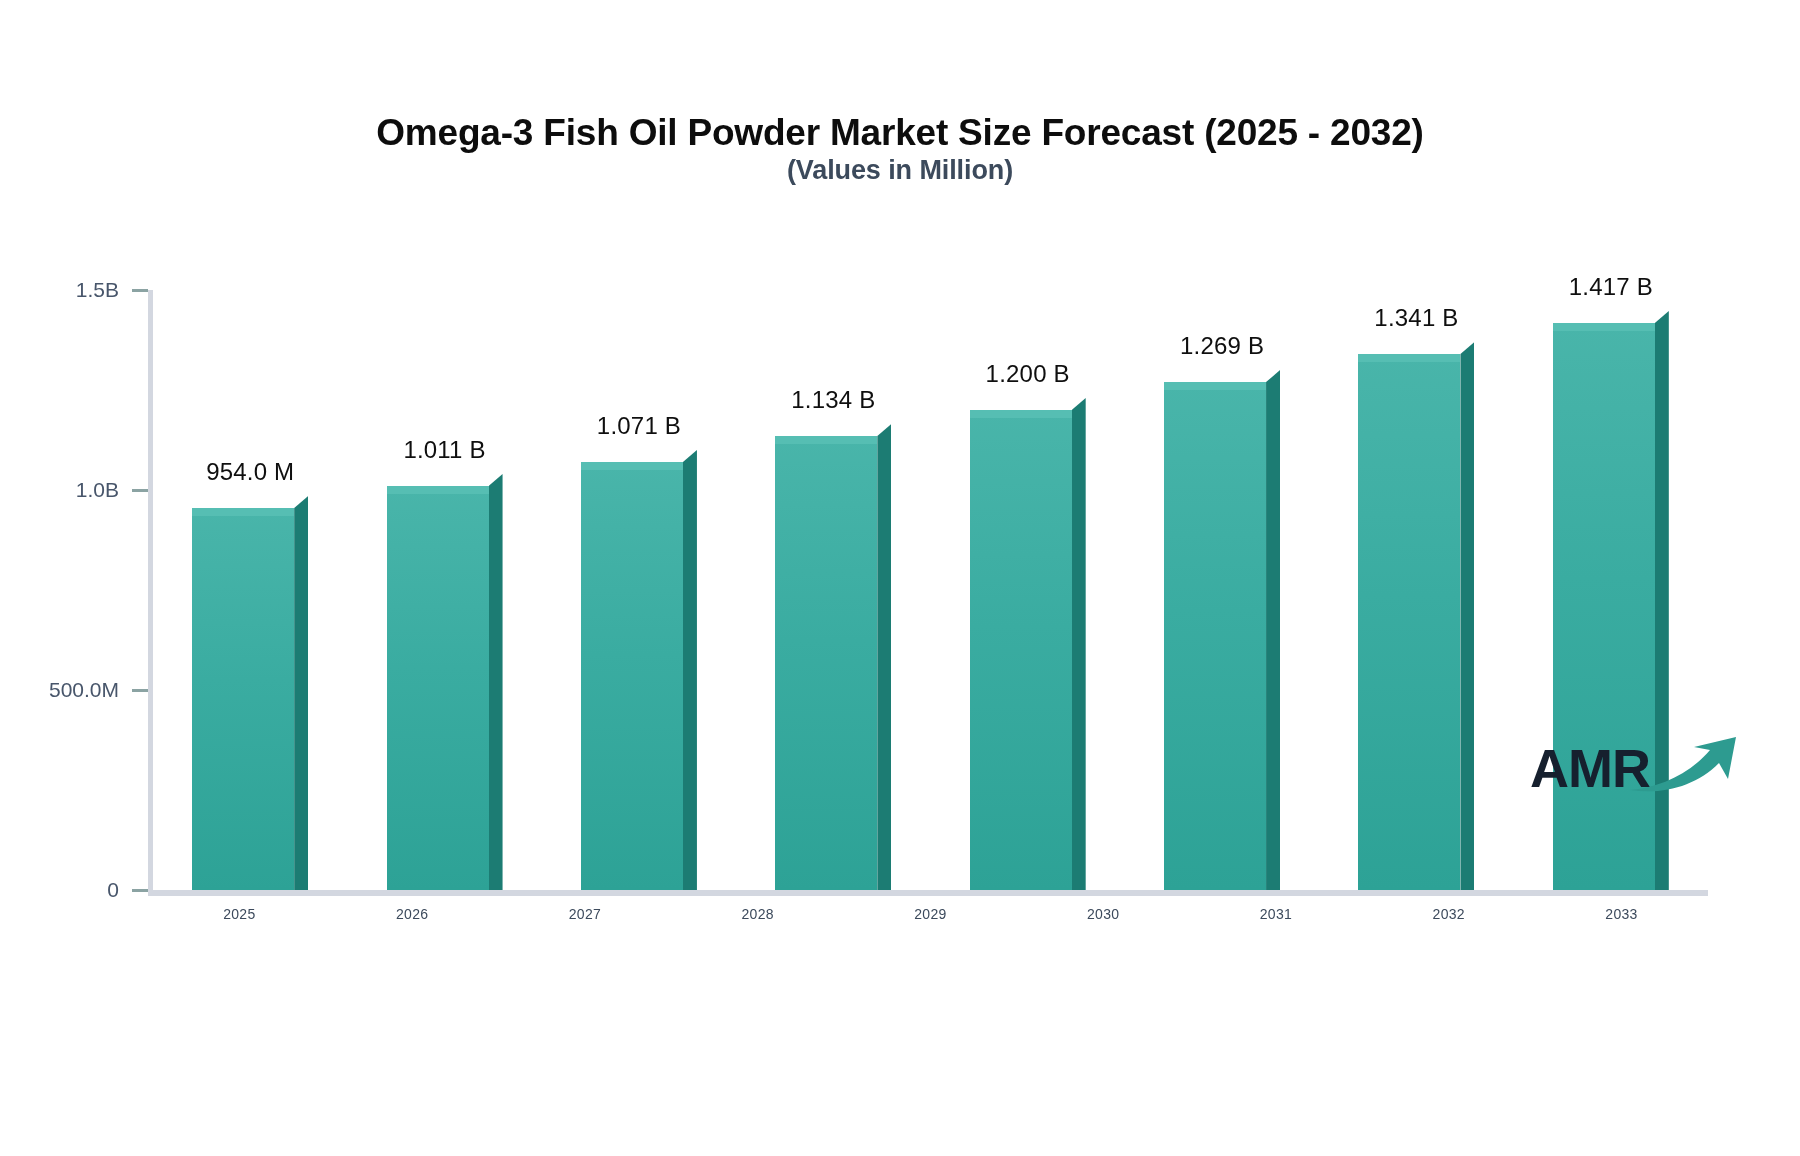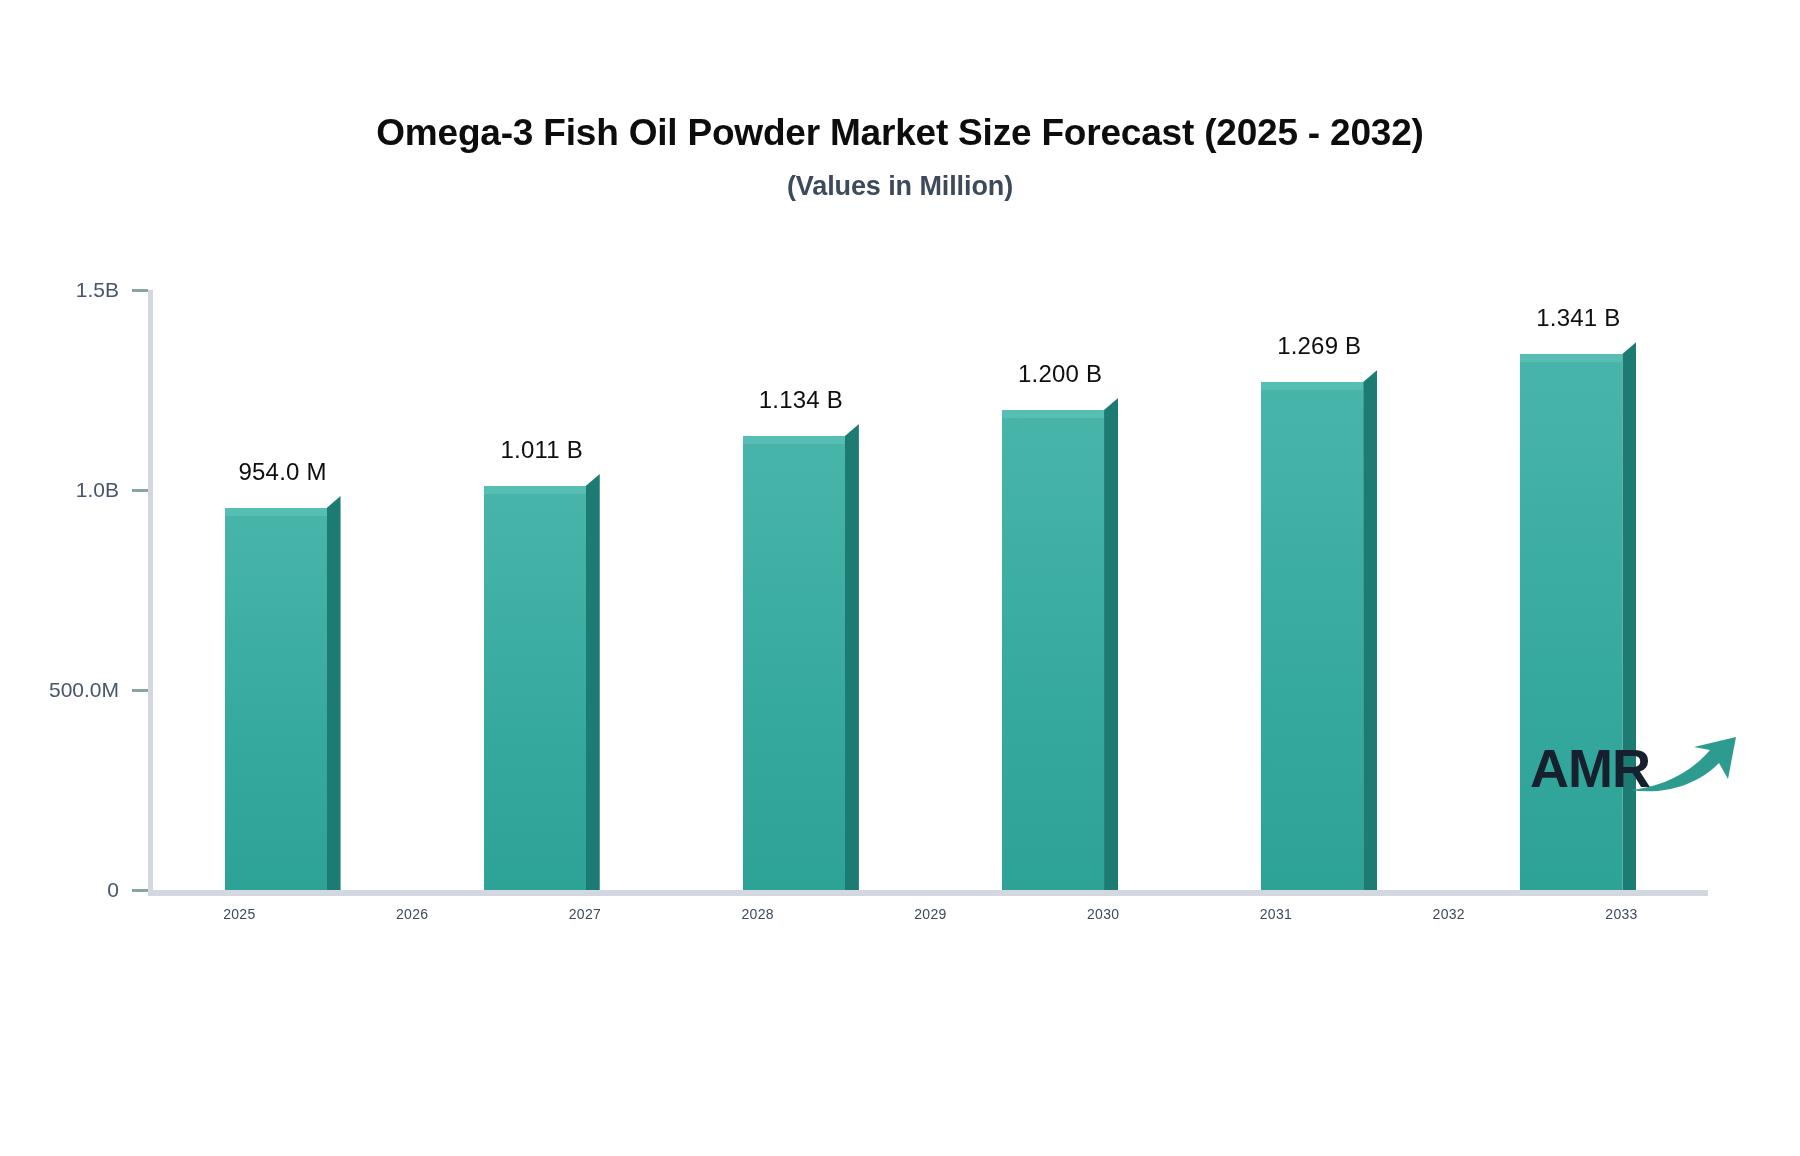--- a/index.html
+++ b/index.html
@@ -31,21 +31,20 @@
 
   .chart-title {
     font-size: 37px;
     font-weight: bold;
     color: #0d0d0d;
     letter-spacing: -0.2px;
     line-height: 1.15;
   }
 
   .chart-subtitle {
-    margin-top: 16px;
     font-size: 27px;
     font-weight: bold;
     color: #3c4a5c;
     letter-spacing: -0.1px;
   }
 
   
   .cagr-badge {
     position: absolute;
     top: 270px;
@@ -273,20 +272,28 @@
         <div class="bar-slot">
           <div class="bar-3d" style="height: 600px;">
             <div class="bar-side" style="height: 416px;"></div>
             <div class="bar-front" style="height: 404px;"></div>
             <div class="bar-top" style="bottom: 396px;"></div>
             <div class="bar-value" style="bottom: 426px;">1.011 B</div>
           </div>
         </div>
         <div class="bar-slot">
           <div class="bar-3d" style="height: 600px;">
+            <div class="bar-side" style="height: 440px;"></div>
+            <div class="bar-front" style="height: 428px;"></div>
+            <div class="bar-top" style="bottom: 420px;"></div>
+            <div class="bar-value" style="bottom: 450px;">1.071 B</div>
+          </div>
+        </div>
+        <div class="bar-slot">
+          <div class="bar-3d" style="height: 600px;">
             <div class="bar-side" style="height: 466px;"></div>
             <div class="bar-front" style="height: 454px;"></div>
             <div class="bar-top" style="bottom: 446px;"></div>
             <div class="bar-value" style="bottom: 476px;">1.134 B</div>
           </div>
         </div>
         <div class="bar-slot">
           <div class="bar-3d" style="height: 600px;">
             <div class="bar-side" style="height: 492px;"></div>
             <div class="bar-front" style="height: 480px;"></div>
@@ -301,20 +308,28 @@
             <div class="bar-top" style="bottom: 500px;"></div>
             <div class="bar-value" style="bottom: 530px;">1.269 B</div>
           </div>
         </div>
         <div class="bar-slot">
           <div class="bar-3d" style="height: 600px;">
             <div class="bar-side" style="height: 548px;"></div>
             <div class="bar-front" style="height: 536px;"></div>
             <div class="bar-top" style="bottom: 528px;"></div>
             <div class="bar-value" style="bottom: 558px;">1.341 B</div>
+          </div>
+        </div>
+        <div class="bar-slot">
+          <div class="bar-3d" style="height: 600px;">
+            <div class="bar-side" style="height: 579px;"></div>
+            <div class="bar-front" style="height: 567px;"></div>
+            <div class="bar-top" style="bottom: 559px;"></div>
+            <div class="bar-value" style="bottom: 589px;">1.417 B</div>
           </div>
         </div>
       </div>
   </div>
 
   <div class="x-labels" id="xlabels">
       <div class="x-label">2025</div>
       <div class="x-label">2026</div>
       <div class="x-label">2027</div>
       <div class="x-label">2028</div>

